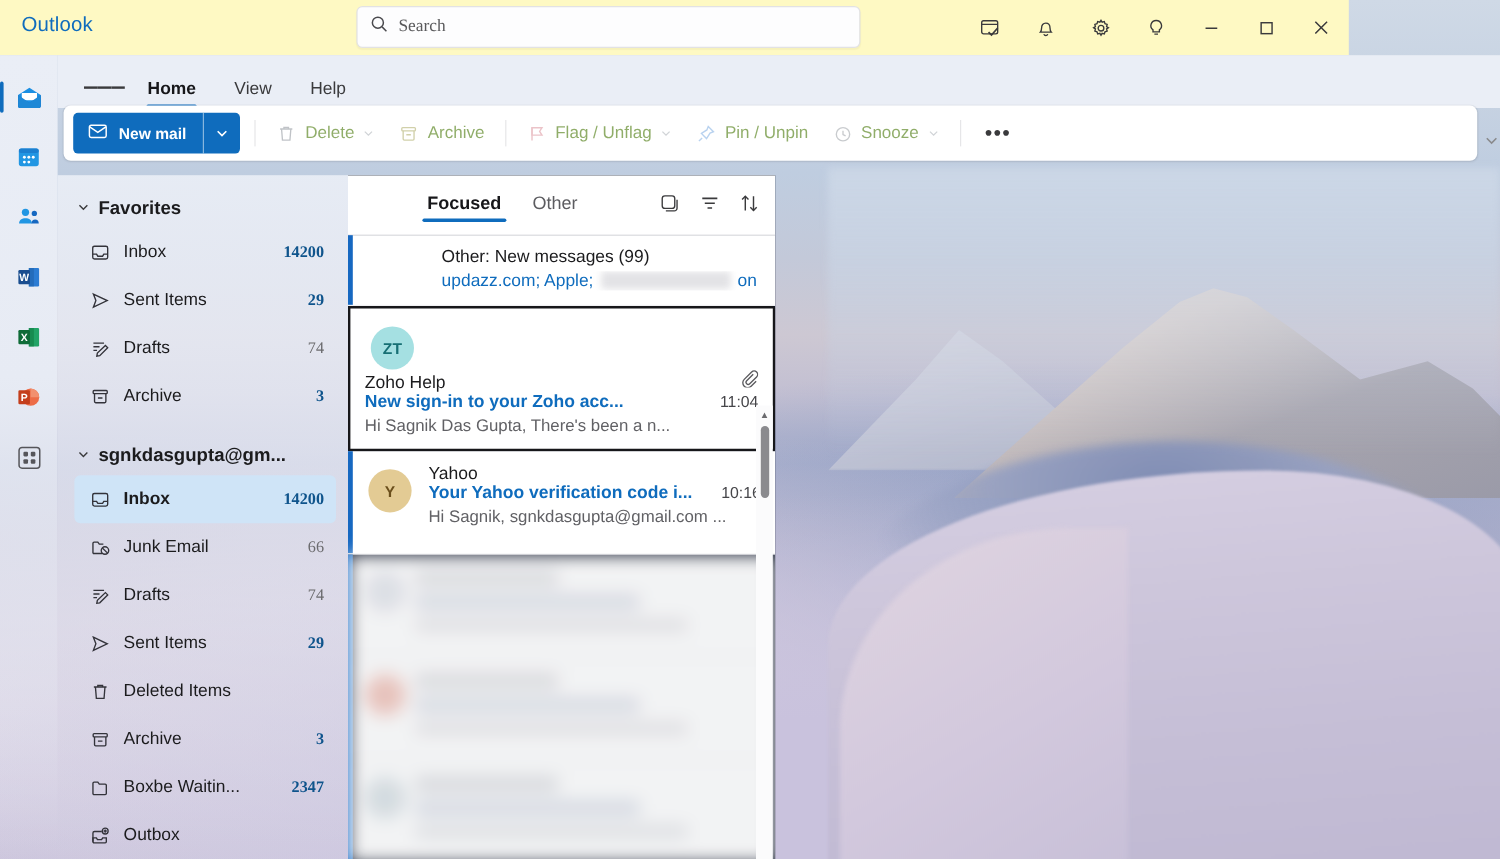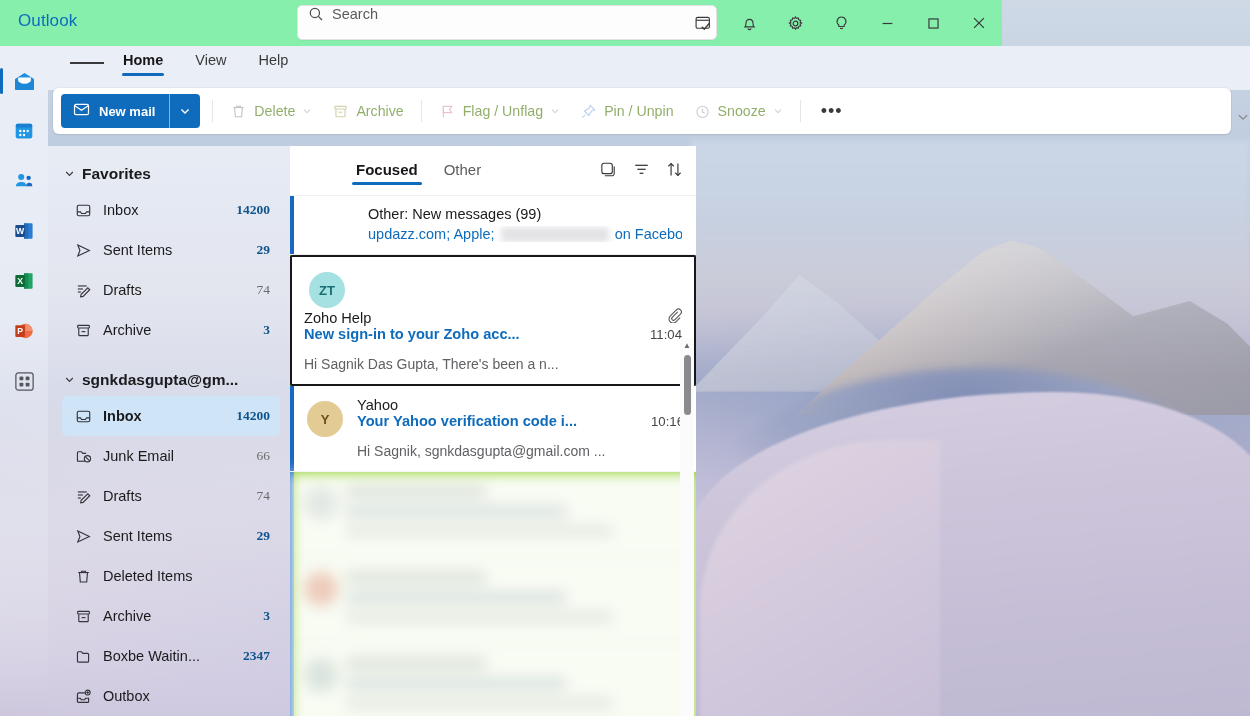--- a/index.html
+++ b/index.html
@@ -61,32 +61,33 @@
     position: absolute; left: 690px; top: 140px; width: 560px; height: 240px;
     background: linear-gradient(180deg, rgba(205,216,231,.85) 0%, rgba(196,208,227,.25) 70%, rgba(196,208,227,0) 100%);
     filter: blur(3px);
   }
 
   
   .window {
     position: absolute; left: 0; top: 0; width: 1250px; height: 716px;
   }
   .titlebar {
-    position: absolute; left: 0; top: 0; width: 1002px; height: 46px;
-    background: #86efac; display: flex; align-items: center;
+    position: absolute; left: 0; top: 0; width: 1124px; height: 46px;
+    background: #fef9c3; display: flex; align-items: center;
   }
   .app-title {
     position: absolute; left: 18px; top: 11px;
     font-size: 17px; color: #0f6cbd; font-weight: 400; letter-spacing: .1px;
   }
   .searchbox {
     position: absolute; left: 297px; top: 5px; width: 420px; height: 35px;
     background: #fdfdfe; border: 1px solid #e2e2e4; border-radius: 5px;
-    display: flex; align-items: flex-start; padding: 0 10px;
+    display: flex; align-items: center; padding: 0 10px;
     box-shadow: 0 1px 1px rgba(0,0,0,.035);
+    font-family: Liberation Serif, serif;
   }
   .searchbox .ph { color: #5a5a5c; font-size: 14.5px; margin-left: 8px; }
   .tb-icons { position: absolute; right: 0; top: 0; height: 46px; display: flex; align-items: center; }
   .tb-btn {
     width: 46px; height: 46px; display: flex; align-items: center; justify-content: center;
     color: #3a3a3c;
   }
   .tb-btn.win { width: 46px; }
 
   
@@ -100,21 +101,21 @@
     display: flex; align-items: center; justify-content: center;
   }
   .rail-item.active::before {
     content: ""; position: absolute; left: 0; top: 12px; width: 3px; height: 26px;
     background: #0f6cbd; border-radius: 2px;
   }
 
   
   .ribbon-tabs {
     position: absolute; left: 48px; top: 46px; width: 1202px; height: 44px;
-    background: #eaeef6; display: flex; align-items: flex-start; padding-left: 22px; gap: 6px;
+    background: #eaeef6; display: flex; align-items: flex-end; padding-left: 22px; gap: 6px;
   }
   .hamburger { width: 34px; height: 34px; display:flex; align-items:center; justify-content:center; }
   .hamburger span { display:block; width:18px; height:1.6px; background:#3a3a3c; margin:2.6px 0; }
   .rtab {
     position: relative; padding: 6px 13px 8px; font-size: 14.5px; color: #3a3a3c;
   }
   .rtab.active { color: #17171a; font-weight: 600; }
   .rtab.active::after {
     content: ""; position: absolute; left: 12px; right: 12px; bottom: 0; height: 2.6px;
     background: #0f6cbd; border-radius: 2px;
@@ -164,22 +165,22 @@
     padding: 0 10px 0 12px; border-radius: 5px; gap: 11px; font-size: 14.5px; color: #1b1b1d;
   }
   .fold.sel { background: #cfe4f7; }
   .fold .nm { flex: 1; white-space: nowrap; overflow: hidden; text-overflow: ellipsis; }
   .fold .ct { font-size: 13.5px; color: #0f548c; font-weight: 600; font-family: Liberation Serif, serif; }
   .fold .ct.muted { color: #6b6b6e; font-weight: 400; }
   .fold .ic { width: 18px; display: flex; align-items: center; justify-content: center; color: #33333a; }
 
   
   .mlist {
-    position: absolute; left: 290px; top: 146px; width: 406px; height: 570px;
-    background: #84cc16; overflow: hidden;
+    position: absolute; left: 290px; top: 146px; width: 356px; height: 570px;
+    background: #0f172a; overflow: hidden;
   }
   .mlist-head {
     height: 50px; display: flex; align-items: center; padding: 0 12px 0 62px;
     border-bottom: 1px solid #f0f0f2; background: #fff;
   }
   .pivot { position: relative; font-size: 15px; color: #5c5c60; padding: 6px 4px 9px; margin-right: 18px; }
   .pivot.active { color: #17171a; font-weight: 600; }
   .pivot.active::after {
     content: ""; position: absolute; left: 0; right: 0; bottom: 2px; height: 2.6px;
     background: #0f6cbd; border-radius: 2px;
@@ -210,21 +211,21 @@
   .avatar {
     width: 36px; height: 36px; border-radius: 50%; flex: 0 0 36px;
     display: flex; align-items: center; justify-content: center;
     font-size: 13px; font-weight: 600; margin: 4px 14px 0 5px;
   }
   .mbody { flex: 1; min-width: 0; }
   .mrow { display: flex; align-items: baseline; gap: 8px; }
   .sender { font-size: 14.6px; color: #1b1b1d; font-weight: 400; flex: 1; white-space: nowrap; overflow: hidden; text-overflow: ellipsis; }
   .subject { font-size: 14.6px; color: #0f6cbd; font-weight: 600; flex: 1; white-space: nowrap; overflow: hidden; text-overflow: ellipsis; }
   .time { font-size: 13.2px; color: #46464a; white-space: nowrap; }
-  .preview { font-size: 14px; color: #616165; margin-top: 14px; white-space: nowrap; overflow: hidden; text-overflow: ellipsis; }
+  .preview { font-size: 14px; color: #616165; margin-top: 3px; white-space: nowrap; overflow: hidden; text-overflow: ellipsis; }
   .clip { color: #5a5a5e; font-size: 15px; }
 
   .blurblock {
     position: relative; background: #ffffff;
     filter: blur(7px); opacity: .95;
   }
   .blurblock .bb-row { height: 86px; border-bottom: 1px solid #ededf0; padding: 14px 16px 0 56px; }
   .blurblock .bb-av { position: absolute; left: 14px; width: 34px; height: 34px; border-radius: 50%; }
   .blurblock .bb-l1 { height: 11px; width: 42%; background: #dfe0e4; border-radius: 3px; margin-bottom: 9px; }
   .blurblock .bb-l2 { height: 11px; width: 66%; background: #dde1ea; border-radius: 3px; margin-bottom: 9px; }

